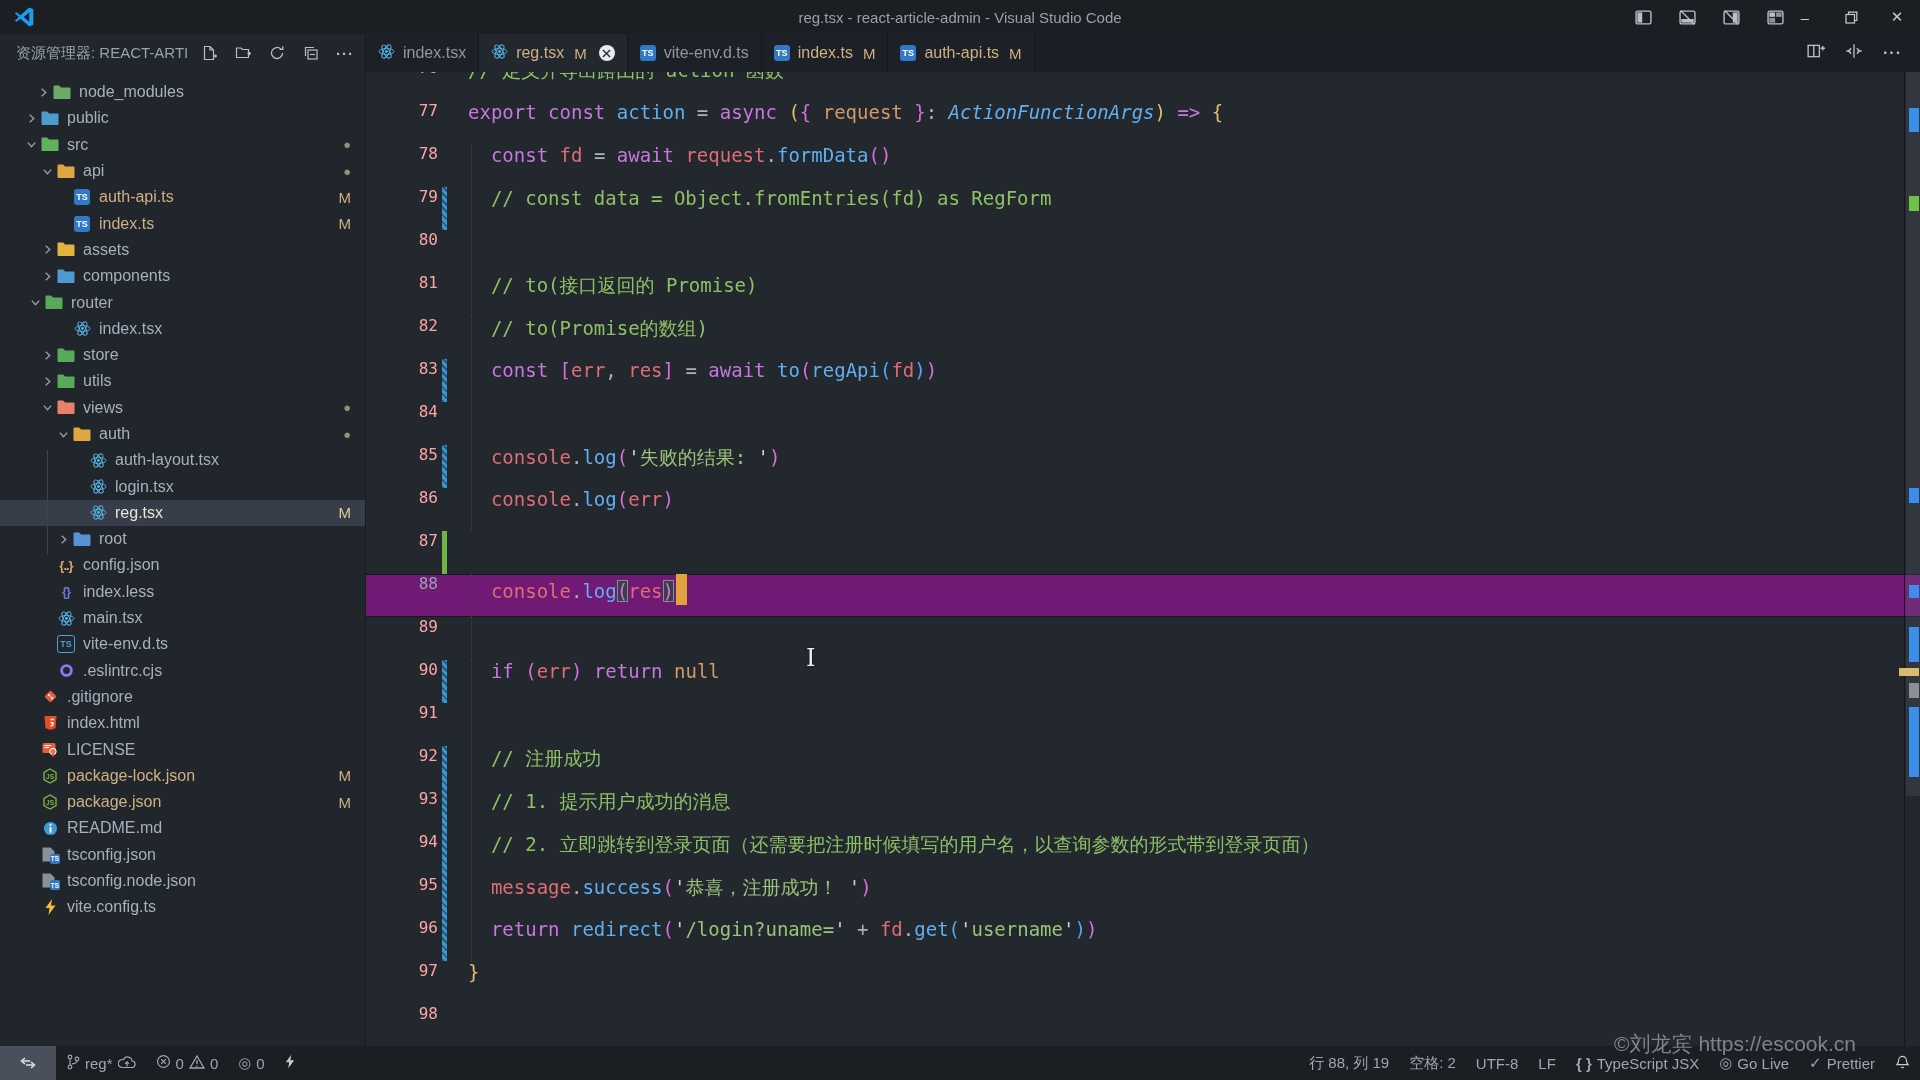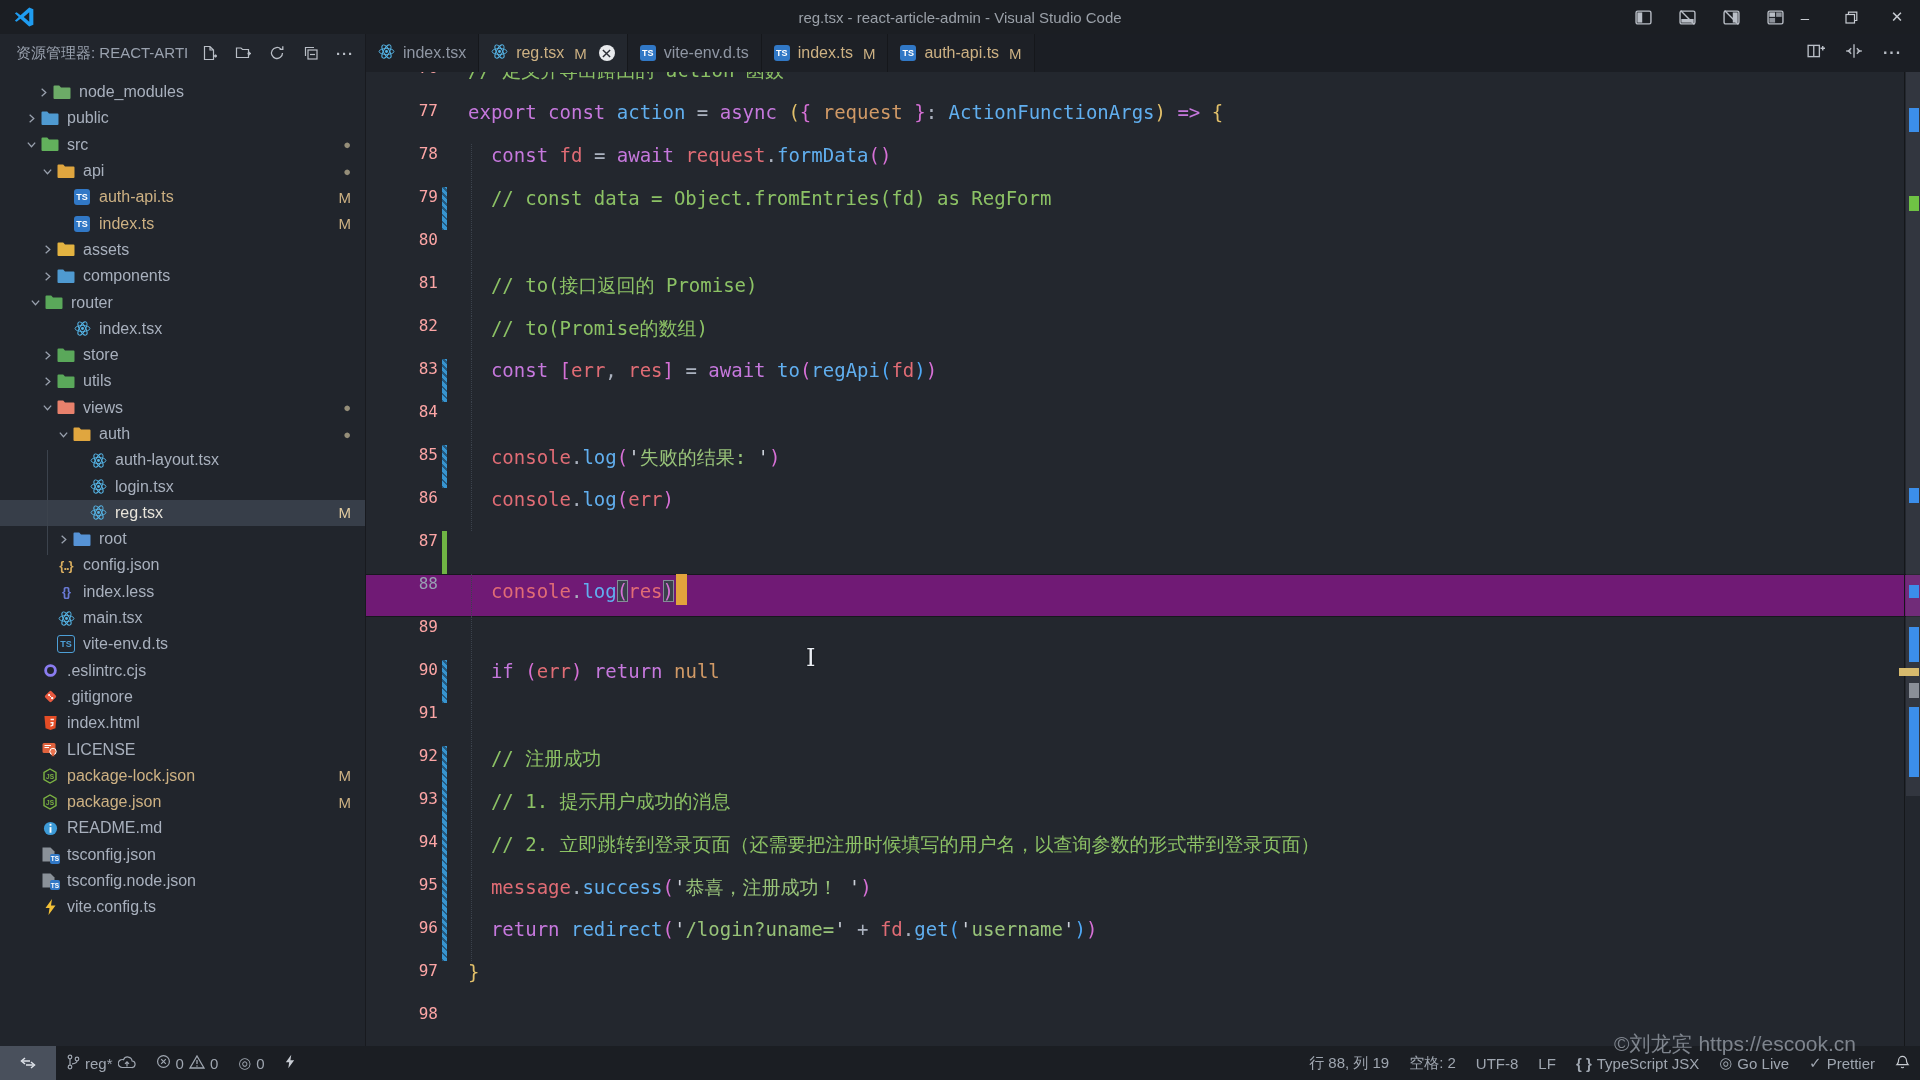--- a/index.html
+++ b/index.html
@@ -53,21 +53,21 @@
   .line.cur{background:#701a75;box-shadow:inset 0 1px 0 #16181d, inset 0 -1px 0 #16181d;}
   .ln{width:72px;text-align:right;color:#fca5a5;font:16px "DejaVu Sans Mono",monospace;flex:0 0 auto;}
   .line.cur .ln{color:#99a1b3;}
   .gut{width:30px;position:relative;flex:0 0 auto;}
   .gut .bar{position:absolute;left:4px;top:0;bottom:0;width:5px;}
   .bar.m{background:#3794cf;background-image:repeating-linear-gradient(45deg,rgba(20,40,60,.55) 0 2px,transparent 2px 5px);}
   .bar.a{background:#70b544;}
   .txt{white-space:pre;font:19px "DejaVu Sans Mono",monospace;color:#abb2bf;position:relative;}
   .line.guided .txt::before{content:"";position:absolute;left:3px;top:0;bottom:0;border-left:1px dotted #3b424c;}
   .cm{color:#8cc265;} .kw{color:#c678dd;} .vr{color:#e06c75;} .fn{color:#61afef;}
-  .ty{color:#61afef;margin-top:40px;} .pm{color:#d19a66;} .st{color:#98c379;}
+  .ty{color:#61afef;font-style:italic;margin-top:40px;} .pm{color:#d19a66;} .st{color:#98c379;}
   .qt{color:#ccd1da;} .nu{color:#d19a66;} .pl{color:#abb2bf;}
   .b1{color:#e2c06a;} .b2{color:#d670d6;} .b3{color:#4fa9f7;}
   .mbox{box-shadow:inset 0 0 0 1px #858c98;background:#3a404b;}
   .cursor-block{display:inline-block;width:11px;height:31px;background:#e2a33c;vertical-align:-7px;margin-left:2px;}
   
   #scroll{position:absolute;right:0;top:0;bottom:0;width:15px;border-left:1px solid #15171a;}
   #scroll-thumb{position:absolute;right:0;top:0;width:14px;height:724px;background:rgba(122,130,142,.18);}
   .ov-mark{position:absolute;right:1px;width:10px;}
   
   #watermark{position:absolute;top:1030px;right:64px;font-size:21px;color:#7e848d;z-index:40;}
@@ -452,21 +452,21 @@
             <span class="spacer"></span>
           </div>
           <div class="trow" style="padding-left: 38px;">
             <span class="chev"></span>
             <span class="fic">
               <span class="ic-sq outline">TS</span>
             </span>
             <span class="lbl">vite-env.d.ts</span>
             <span class="spacer"></span>
           </div>
-          <div class="trow" style="padding-left: 22px;">
+          <div class="trow" style="padding-left: 38px;">
             <span class="chev"></span>
             <span class="fic">
               <svg width="15" height="15" viewBox="0 0 16 16">
                 <circle cx="8" cy="8" r="5.2" fill="none" stroke="#8a7cf0" stroke-width="3"></circle>
               </svg>
             </span>
             <span class="lbl">.eslintrc.cjs</span>
             <span class="spacer"></span>
           </div>
           <div class="trow" style="padding-left: 22px;">

